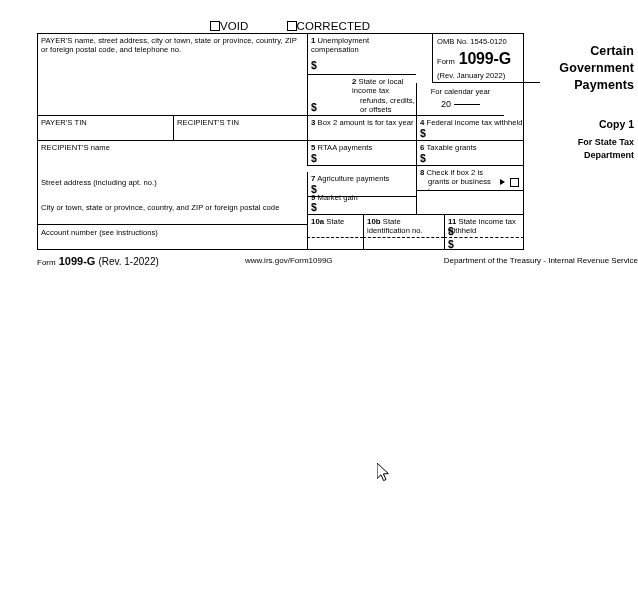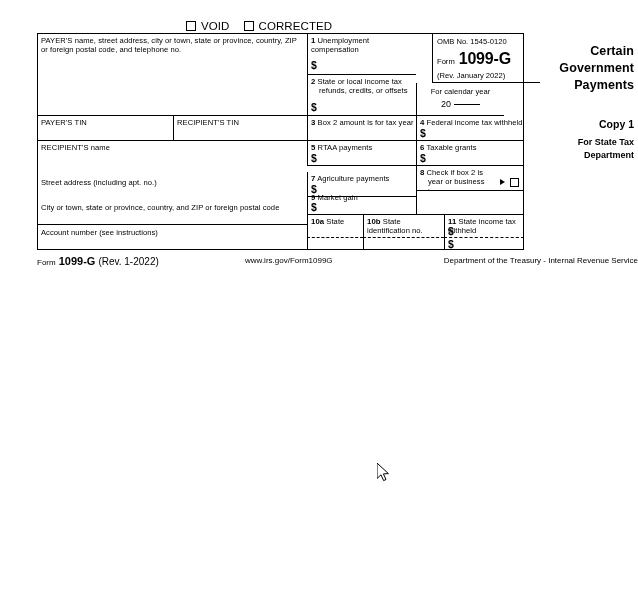--- a/index.html
+++ b/index.html
@@ -30,21 +30,21 @@
     top: 18px;
     height: 16px;
     display: flex;
     align-items: center;
     gap: 14px;
     font-size: 11.5px;
   }
   .cb-wrap {
     display: flex;
     align-items: center;
-    gap: 5px;
+    margin-left: 24px;
   }
   .cbox {
     width: 10px;
     height: 10px;
     border: 1.3px solid #000;
     background: #fff;
     box-sizing: border-box;
   }
   .cb-label { font-size: 11.5px; letter-spacing: .1px; }
 
@@ -252,21 +252,21 @@
       <div class="lbl" style="padding-top:0;">or foreign postal code, and telephone no.</div>
       <div class="lbl" style="padding-top:2px;"></div>
     </div>
 
     <div class="cell bl bb" style="left:269px;top:0;width:109px;height:41px;">
       <div class="lbl"><span class="num">1</span> <span>Unemployment compensation</span></div>
       <div class="dollar" style="top:26px;">$</div>
       <div class="lbl" style="position:absolute;left:12px;top:25px;font-size:9px;"></div>
     </div>
 
-    <div class="cell bl bb" style="left:269px;top:41px;width:109px;height:41px;">
+    <div class="cell bl bb" style="left:269px;top:41px;width:109px;height:41px;padding-left:41px;">
       <div class="lbl"><span class="num">2</span> <span>State or local income tax</span></div>
       <div class="lbl lbl-ind" style="padding-top:0;">refunds, credits, or offsets</div>
       <div class="dollar" style="top:27px;">$</div>
       <div class="lbl" style="position:absolute;left:12px;top:26px;font-size:9px;"></div>
     </div>
 
     <div class="cell bl bb" style="left:378px;top:0;width:108px;height:49px;margin-left:16px;">
       <div class="omb">OMB No. 1545-0120</div>
       <div class="formline">
         <span class="formword">Form</span>
@@ -326,21 +326,21 @@
     </div>
 
     <div class="cell bl bb" style="left:269px;top:138px;width:109px;height:25px;">
       <div class="lbl"><span class="num">7</span> <span>Agriculture payments</span></div>
       <div class="dollar" style="top:12px;">$</div>
       <div class="lbl" style="position:absolute;left:12px;top:11px;font-size:9px;"></div>
     </div>
 
     <div class="cell bl bb" style="left:378px;top:132px;width:108px;height:25px;">
       <div class="lbl"><span class="num">8</span> <span>Check if box 2 is</span></div>
-      <div class="lbl lbl-ind" style="padding-top:0;">year or business</div>
+      <div class="lbl lbl-ind" style="padding-top:0;">grants or business</div>
       <div class="lbl lbl-ind" style="padding-top:0;">income</div>
       <div class="arrow-cb">
         <span class="arrow"></span>
         <span class="cbox-sm"></span>
       </div>
     </div>
 
     <div class="cell bb" style="left:0;top:166px;width:269px;height:25px;">
       <div class="lbl" style="padding-top:3px;">City or town, state or province, country, and ZIP or foreign postal code</div>
       <div class="lbl" style="padding-top:1px;font-size:9px;"></div>

